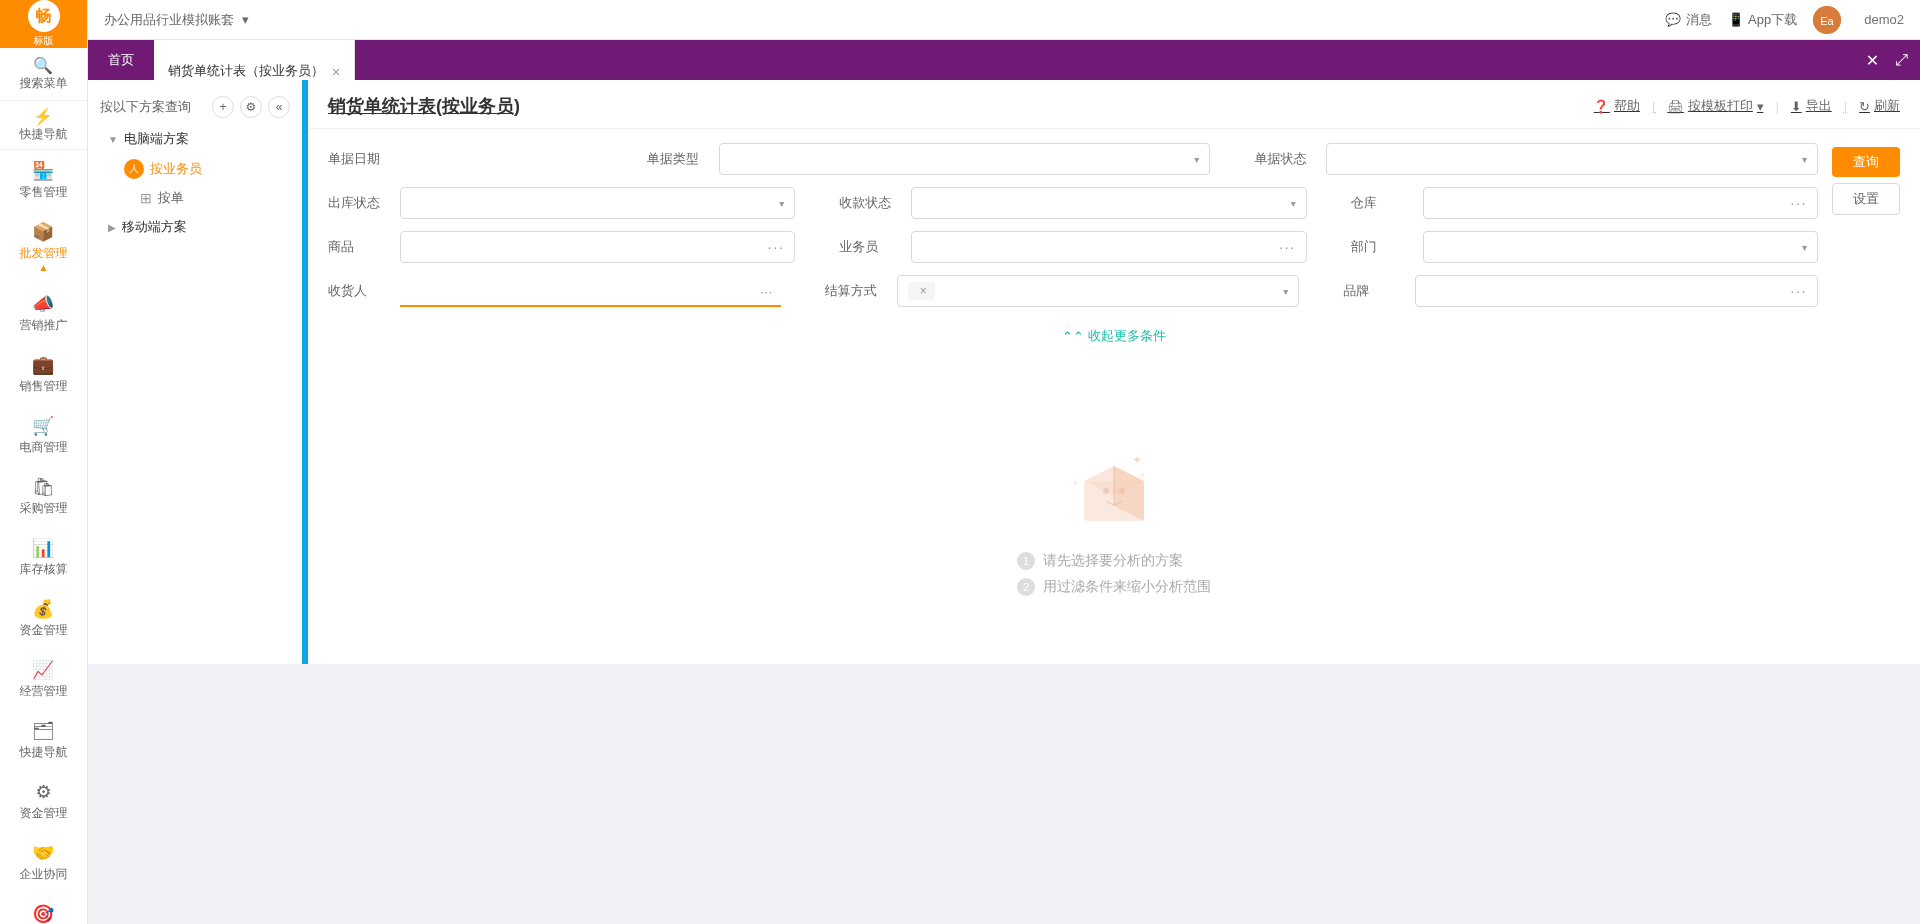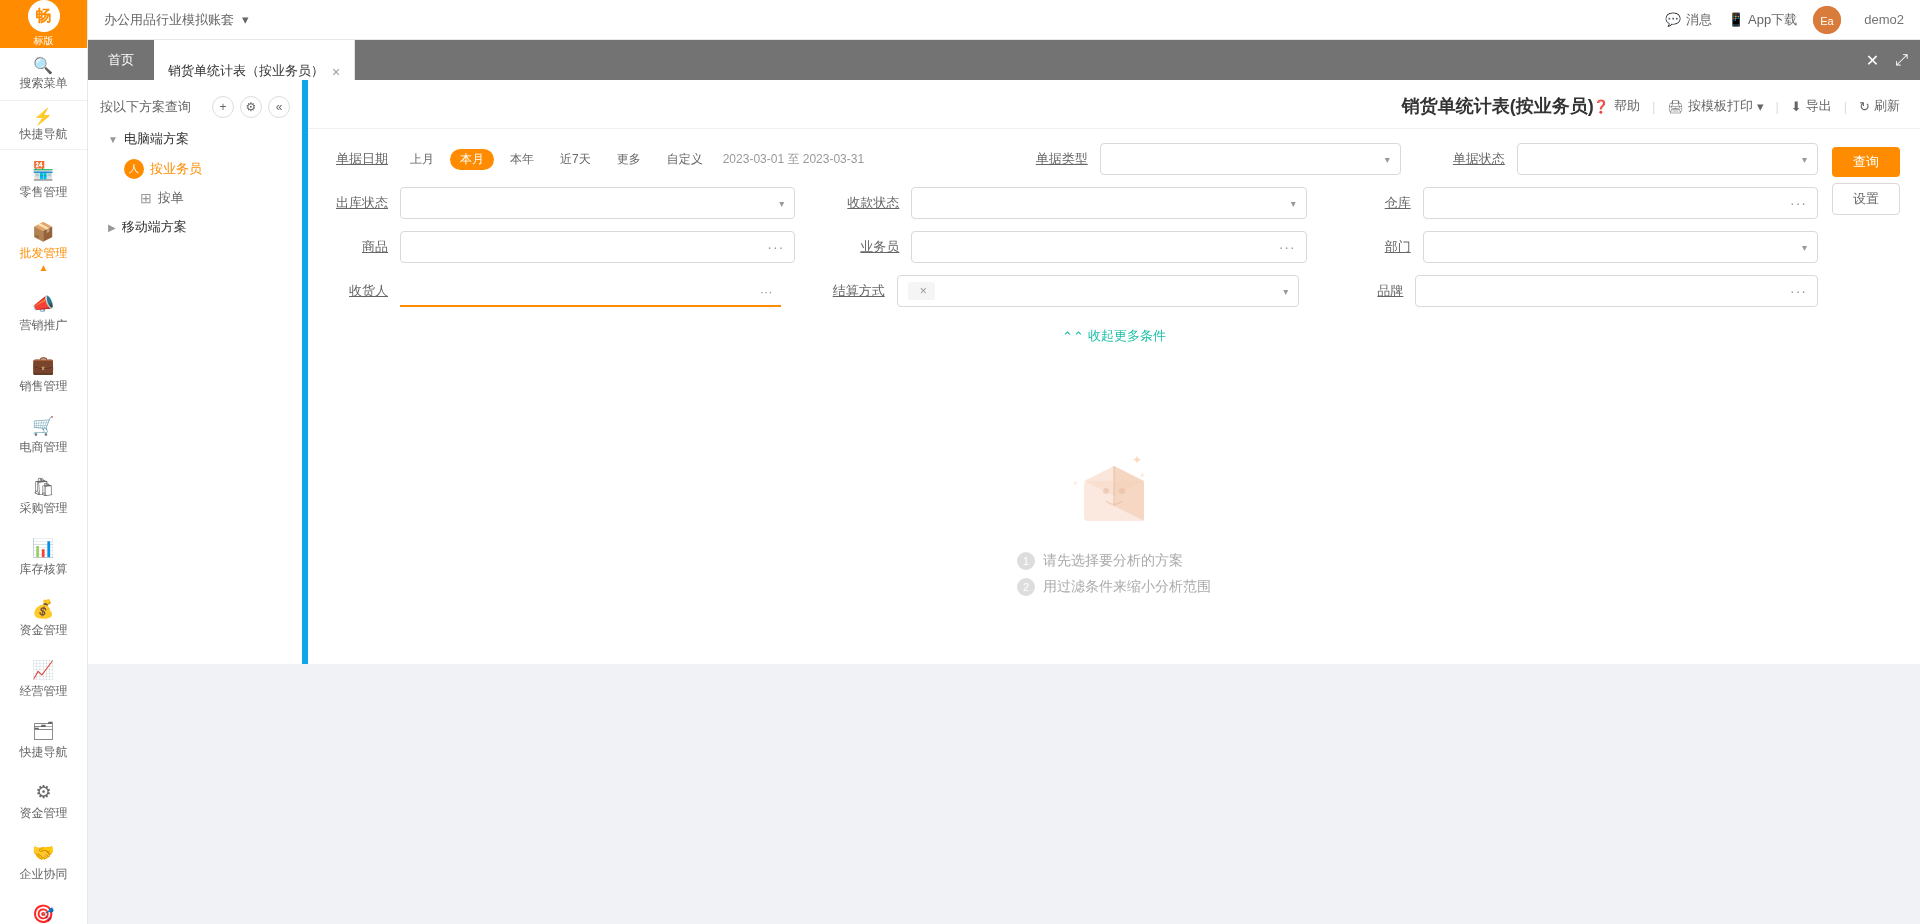--- a/index.html
+++ b/index.html
@@ -26,21 +26,21 @@
     .topbar-title { font-size: 13px; color: #666; }
     .topbar-dropdown { font-size: 13px; color: #666; cursor: pointer; }
     .topbar-right { display: flex; align-items: center; gap: 16px; }
     .topbar-msg { display: flex; align-items: center; gap: 4px; color: #666; cursor: pointer; font-size: 13px; }
     .topbar-app { display: flex; align-items: center; gap: 4px; color: #666; cursor: pointer; font-size: 13px; }
     .topbar-user { display: flex; align-items: center; gap: 23px; cursor: pointer; }
     .topbar-avatar { width: 28px; height: 28px; border-radius: 50%; background: #d97b3a; display: flex; align-items: center; justify-content: center; color: #fff; font-size: 11px; overflow: hidden; }
     .topbar-username { font-size: 13px; color: #737373; }
 
     
-    .tabbar { height: 40px; background: #737373; display: flex; align-items: center; padding: 0 0; flex-shrink: 0; }
+    .tabbar { height: 40px; background: #701a75; display: flex; align-items: center; padding: 0 0; flex-shrink: 0; }
     .tabbar-home { padding: 0 20px; color: #fff; cursor: pointer; font-size: 13px; height: 100%; display: flex; align-items: center; }
     .tabbar-tab { display: flex; align-items: flex-end; background: #fff; height: 100%; padding: 0 14px; gap: 8px; font-size: 13px; color: #333; cursor: pointer; border-right: 1px solid #e0e0e0; }
     .tabbar-tab-close { color: #999; font-size: 14px; cursor: pointer; }
     .tabbar-spacer { flex: 1; }
     .tabbar-actions { display: flex; align-items: center; padding: 0 8px; gap: 8px; }
     .tabbar-action-btn { color: #fff; cursor: pointer; font-size: 16px; padding: 4px; }
 
     
     .content { flex: 1; display: flex; overflow: hidden; }
 
@@ -56,30 +56,30 @@
     .tree-child.active { color: #ff8c00; }
     .tree-child-icon { width: 20px; height: 20px; border-radius: 50%; background: #ff8c00; display: flex; align-items: center; justify-content: center; color: #fff; font-size: 10px; flex-shrink: 0; }
     .tree-sub-child { padding: 5px 12px 5px 52px; display: flex; align-items: center; gap: 6px; cursor: pointer; font-size: 13px; color: #666; }
     .tree-sub-child-icon { font-size: 14px; color: #999; }
     .tree-mobile { padding: 6px 12px 6px 20px; display: flex; align-items: center; gap: 6px; cursor: pointer; font-size: 13px; color: #333; }
 
     
     .right-panel { flex: 1; display: flex; flex-direction: column; overflow: hidden; background: #fff; }
 
     
-    .page-header { padding: 14px 20px 10px 20px; display: flex; align-items: center; justify-content: flex-end; border-bottom: 1px solid #f0f0f0; flex-shrink: 0; }
+    .page-header { padding: 14px 20px 10px 20px; display: flex; align-items: center; justify-content: space-between; border-bottom: 1px solid #f0f0f0; flex-shrink: 0; text-decoration: underline; }
     .page-title { font-size: 18px; font-weight: bold; color: #333; }
     .page-header-actions { display: flex; align-items: center; gap: 12px; }
     .page-header-btn { display: flex; align-items: center; gap: 4px; color: #666; cursor: pointer; font-size: 13px; }
     .page-header-divider { color: #ddd; }
 
     
     .filter-area { padding: 14px 20px; flex-shrink: 0; }
     .filter-row { display: flex; align-items: center; gap: 12px; margin-bottom: 12px; }
-    .filter-label { color: #666; font-size: 13px; white-space: nowrap; min-width: 60px; text-align: right; text-decoration: underline; }
+    .filter-label { color: #666; font-size: 13px; white-space: nowrap; min-width: 60px; text-align: left; }
     .filter-date-btns { display: flex; align-items: center; gap: 6px; }
     .filter-date-btn { padding: 3px 10px; border-radius: 3px; cursor: pointer; font-size: 12px; color: #666; border: none; background: none; }
     .filter-date-btn.active { background: #ff8c00; color: #fff; border-radius: 12px; padding: 2px 10px; }
     .filter-date-range { font-size: 12px; color: #999; margin-left: 4px; }
     .filter-select { flex: 1; height: 32px; border: 1px solid #d9d9d9; border-radius: 4px; padding: 0 10px; display: flex; align-items: center; justify-content: space-between; cursor: pointer; font-size: 13px; color: #333; background: #fff; position: relative; }
     .filter-select-arrow { color: #999; font-size: 10px; }
     .filter-select-dots { color: #999; font-size: 14px; letter-spacing: 1px; }
     .filter-input { flex: 1; height: 32px; border: none; border-bottom: 2px solid #ff8c00; padding: 0 10px; font-size: 13px; color: #333; background: transparent; outline: none; }
     .filter-tag { display: flex; align-items: center; gap: 4px; background: #f5f5f5; border-radius: 3px; padding: 2px 8px; font-size: 12px; color: #333; }
     .filter-tag-close { cursor: pointer; color: #999; font-size: 12px; }
@@ -301,29 +301,20 @@
         </div>
       </div>
 
       <div class="filter-area">
 
         <div style="display:flex; align-items:flex-start; gap:0;">
           <div style="flex:1;">
 
             <div class="filter-row">
               <span class="filter-label">单据日期</span>
-              <div class="filter-date-btns">
-                <button class="filter-date-btn">上月</button>
-                <button class="filter-date-btn active">本月</button>
-                <button class="filter-date-btn">本年</button>
-                <button class="filter-date-btn">近7天</button>
-                <button class="filter-date-btn">更多</button>
-                <button class="filter-date-btn">自定义</button>
-                <span class="filter-date-range">2023-03-01 至 2023-03-31</span>
-              </div>
               <div style="flex:1;"></div>
               <span class="filter-label">单据类型</span>
               <div class="filter-select" style="flex:2;">
                 <span></span>
                 <span class="filter-select-arrow">▾</span>
               </div>
               <div style="width:20px;"></div>
               <span class="filter-label">单据状态</span>
               <div class="filter-select" style="flex:2;">
                 <span></span>

